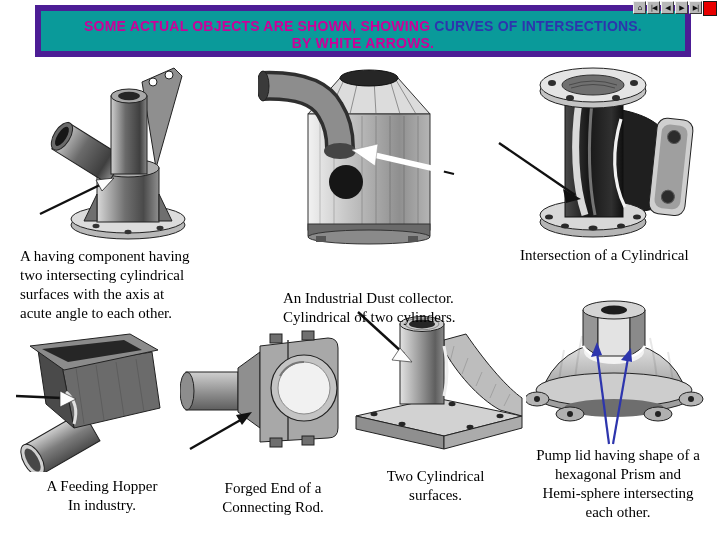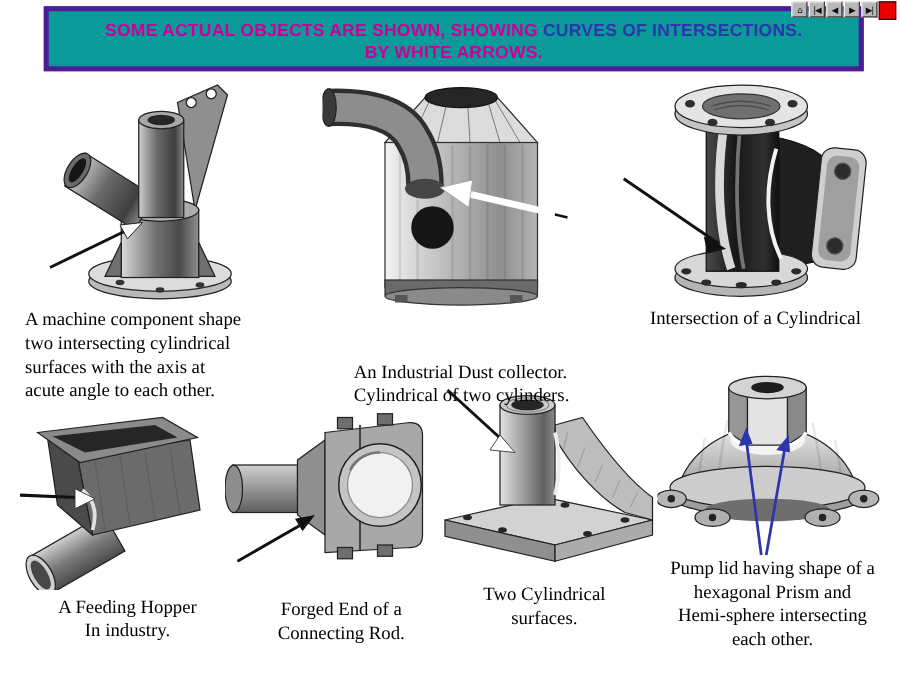--- a/index.html
+++ b/index.html
@@ -1,19 +1,19 @@
 <!DOCTYPE html>
 <html><head>
 <meta charset="utf-8">
 <style>
   html,body{margin:0;padding:0;background:#fff;}
   .slide{position:relative;width:720px;height:540px;background:#ffffff;overflow:hidden;
          font-family:"Liberation Sans",sans-serif;}
   .banner{position:absolute;left:35px;top:5px;width:656px;height:52px;box-sizing:border-box;
-          background:#0a9a9a;border:4px solid #4c1d95;text-align:center;padding-top:7px;
+          background:#0a9a9a;border:6px solid #4c1d95;text-align:center;padding-top:7px;
           font:bold 14px/17px "Liberation Sans",sans-serif;letter-spacing:.2px;}
   .magenta{color:#cc0099;}
   .blue{color:#2d35ad;}
   .nav{position:absolute;top:1px;right:3px;display:flex;align-items:flex-start;gap:1px;z-index:5;}
   .navbtn{width:13px;height:13px;padding:0;margin:0;background:#b8b8b8;cursor:pointer;
           border:1px solid;border-color:#efefef #3c3c3c #3c3c3c #efefef;box-sizing:border-box;
           font-family:"DejaVu Sans",sans-serif;font-size:7px;line-height:10px;color:#101010;
           text-align:center;letter-spacing:-1px;overflow:hidden;}
   .nav-red{width:14px;height:15px;background:#e80000;border:1px solid #1a1a1a;box-sizing:border-box;}
   .fig{position:absolute;}
@@ -293,21 +293,21 @@
     <path d="M104 58 Q112 58 119 48" stroke="#fff" stroke-width="2.5" fill="none"></path>
     <g>
       <line x1="83" y1="146" x2="71" y2="54" stroke="#2d35ad" stroke-width="2.2"></line>
       <polygon points="71,44 65,59 76,57" fill="#2d35ad"></polygon>
       <line x1="87" y1="146" x2="102" y2="60" stroke="#2d35ad" stroke-width="2.2"></line>
       <polygon points="105,50 95,62 106,64" fill="#2d35ad"></polygon>
     </g>
   </svg>
 
   <div class="cap" style="left:20px;top:247px;width:220px;">
-    <div>A machine component shape</div>
+    <div>A having component having</div>
     <div>two intersecting cylindrical</div>
     <div>surfaces with the axis at</div>
     <div>acute angle to each other.</div>
   </div>
 
   <div class="cap" style="left:283px;top:252px;width:210px;margin-top:37px;">
     <div>An Industrial Dust collector.</div>
     <div>Cylindrical of two cylinders.</div>
   </div>
 

